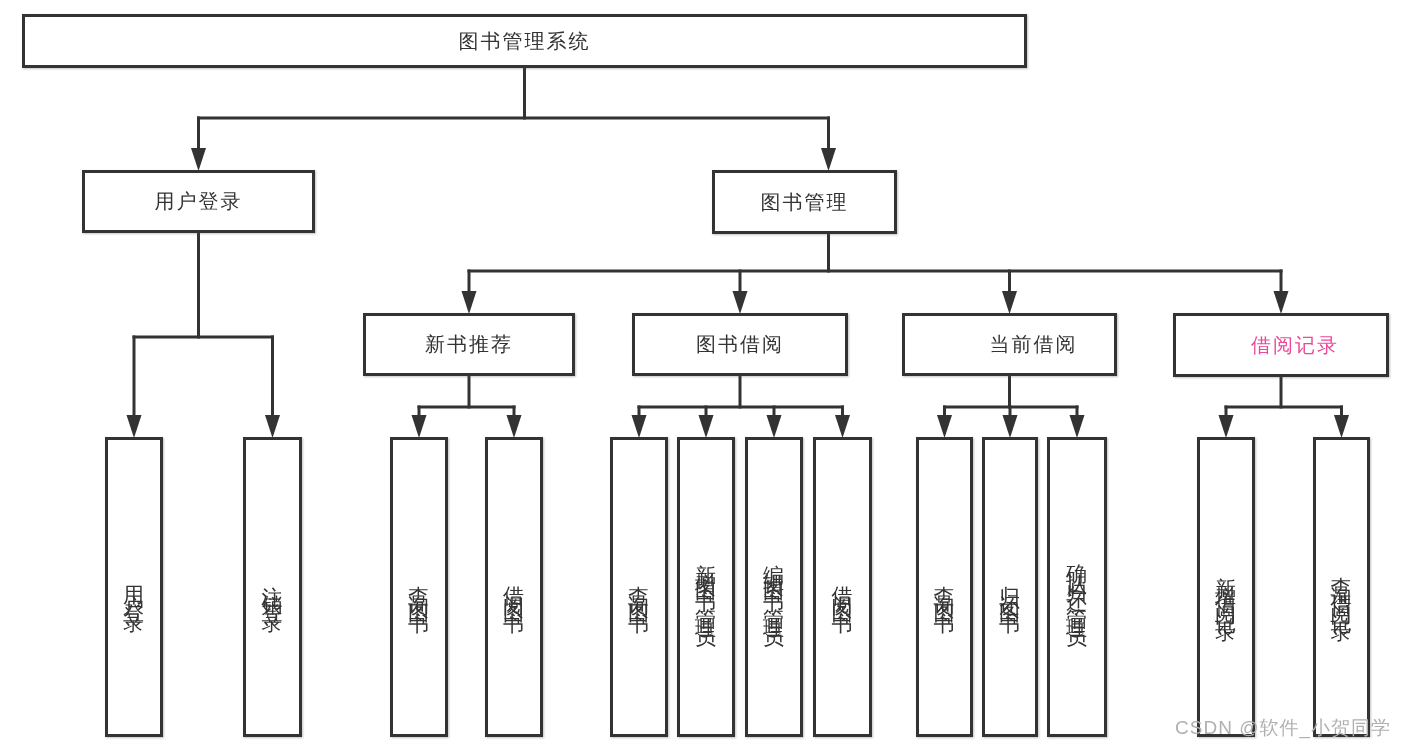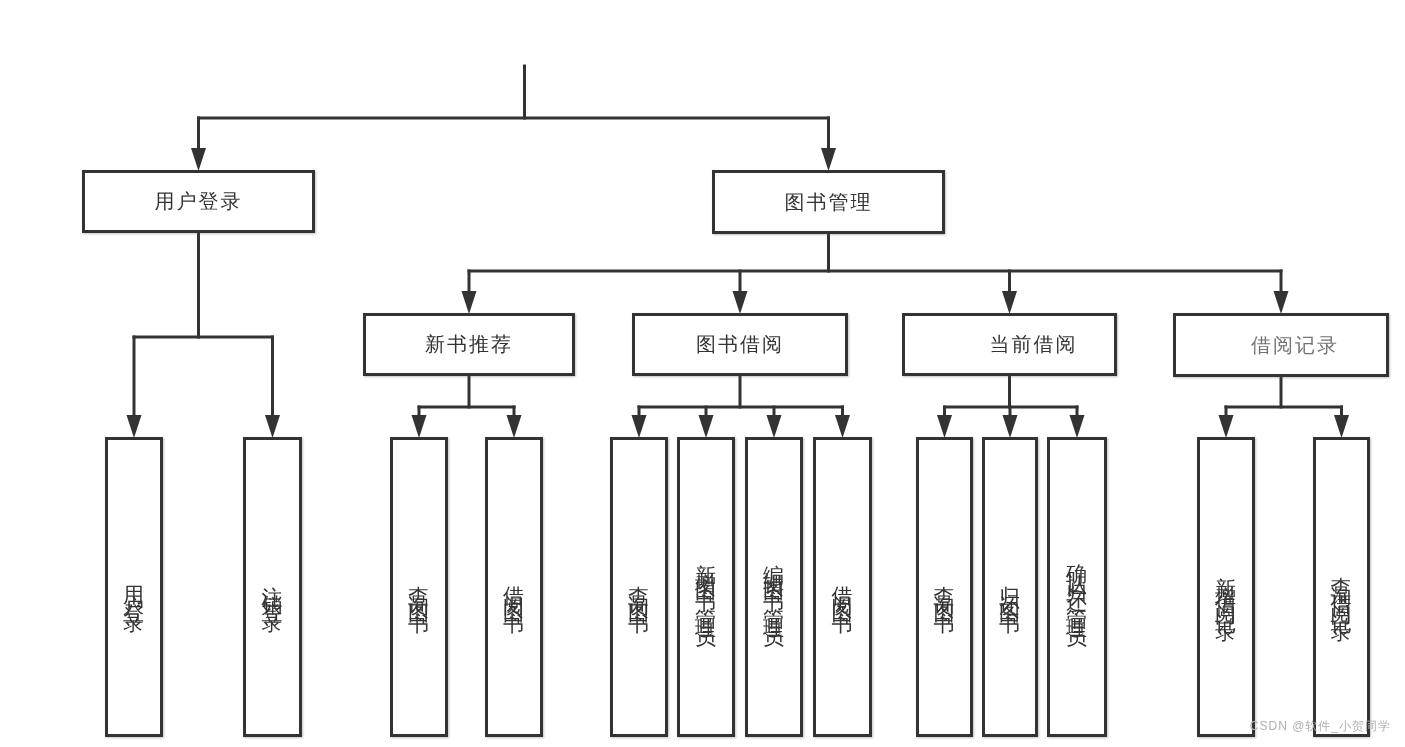--- a/index.html
+++ b/index.html
@@ -45,22 +45,22 @@
   }
   .node.vertical .node-label {
     writing-mode: vertical-rl;
     font-size: 21px;
     letter-spacing: 9px;
     line-height: 1;
   }
   .watermark {
     position: absolute;
     right: 14px;
-    bottom: 12px;
-    font-size: 12px;
+    bottom: 6px;
+    font-size: 19px;
     letter-spacing: 1px;
     color: #b0b0b0;
     z-index: 6;
     white-space: nowrap;
     user-select: none;
   }
 </style>
 </head>
 <body>
 
@@ -113,37 +113,40 @@
       <line x1="1077" y1="407" x2="1077" y2="419" stroke="#333333" stroke-width="3" stroke-linecap="square"></line>
       <polygon points="1069.5,415 1084.5,415 1077,438" fill="#333333"></polygon>
       <line x1="1281" y1="375" x2="1281" y2="407" stroke="#333333" stroke-width="3" stroke-linecap="square"></line>
       <line x1="1226" y1="407" x2="1341.5" y2="407" stroke="#333333" stroke-width="3" stroke-linecap="square"></line>
       <line x1="1226" y1="407" x2="1226" y2="419" stroke="#333333" stroke-width="3" stroke-linecap="square"></line>
       <polygon points="1218.5,415 1233.5,415 1226,438" fill="#333333"></polygon>
       <line x1="1341.5" y1="407" x2="1341.5" y2="419" stroke="#333333" stroke-width="3" stroke-linecap="square"></line>
       <polygon points="1334,415 1349,415 1341.5,438" fill="#333333"></polygon>
     </svg>
   <div class="watermark" style="color: rgb(176, 176, 176);">CSDN @软件_小贺同学</div>
+<div class="node horizontal" style="left: 22px; top: 14px; width: 1005px; height: 54px; border-color: rgb(51, 51, 51);">
+      <span class="node-label" style="color: rgb(51, 51, 51);">图书管理系统</span>
+    </div>
     <div class="node horizontal" style="left: 82px; top: 170px; width: 233px; height: 63px; border-color: rgb(51, 51, 51);">
       <span class="node-label" style="color: rgb(51, 51, 51);">用户登录</span>
     </div>
-    <div class="node horizontal" style="left: 712px; top: 170px; width: 233px; height: 64px; border-color: rgb(51, 51, 51);">
+    <div class="node horizontal" style="left: 712px; top: 170px; width: 185px; height: 64px; border-color: rgb(51, 51, 51);">
       <span class="node-label" style="color: rgb(51, 51, 51);">图书管理</span>
     </div>
     <div class="node horizontal" style="left: 363px; top: 313px; width: 212px; height: 63px; border-color: rgb(51, 51, 51);">
       <span class="node-label" style="color: rgb(51, 51, 51);">新书推荐</span>
     </div>
     <div class="node horizontal" style="left: 632px; top: 313px; width: 216px; height: 63px; border-color: rgb(51, 51, 51);">
       <span class="node-label" style="color: rgb(51, 51, 51); text-align: center;">图书借阅</span>
     </div>
     <div class="node horizontal" style="left: 902px; top: 313px; width: 215px; height: 63px; border-color: rgb(51, 51, 51); padding-left: 48px;">
       <span class="node-label" style="color: rgb(51, 51, 51);">当前借阅</span>
     </div>
     <div class="node horizontal" style="left: 1173px; top: 313px; width: 216px; height: 64px; border-color: rgb(51, 51, 51);">
-      <span class="node-label" style="color: #737373; margin-left: 28px;">借阅记录</span>
+      <span class="node-label" style="color: #ec4899; margin-left: 28px;">借阅记录</span>
     </div>
     <div class="node vertical" style="left: 105px; top: 437px; width: 58px; height: 300px; border-color: rgb(51, 51, 51);">
       <span class="node-label" style="color: rgb(51, 51, 51);">用户登录</span>
     </div>
     <div class="node vertical" style="left: 243px; top: 437px; width: 59px; height: 300px; border-color: rgb(51, 51, 51);">
       <span class="node-label" style="color: rgb(51, 51, 51);">注销登录</span>
     </div>
     <div class="node vertical" style="left: 390px; top: 437px; width: 58px; height: 300px; border-color: rgb(51, 51, 51);">
       <span class="node-label" style="color: rgb(51, 51, 51);">查询图书</span>
     </div>

